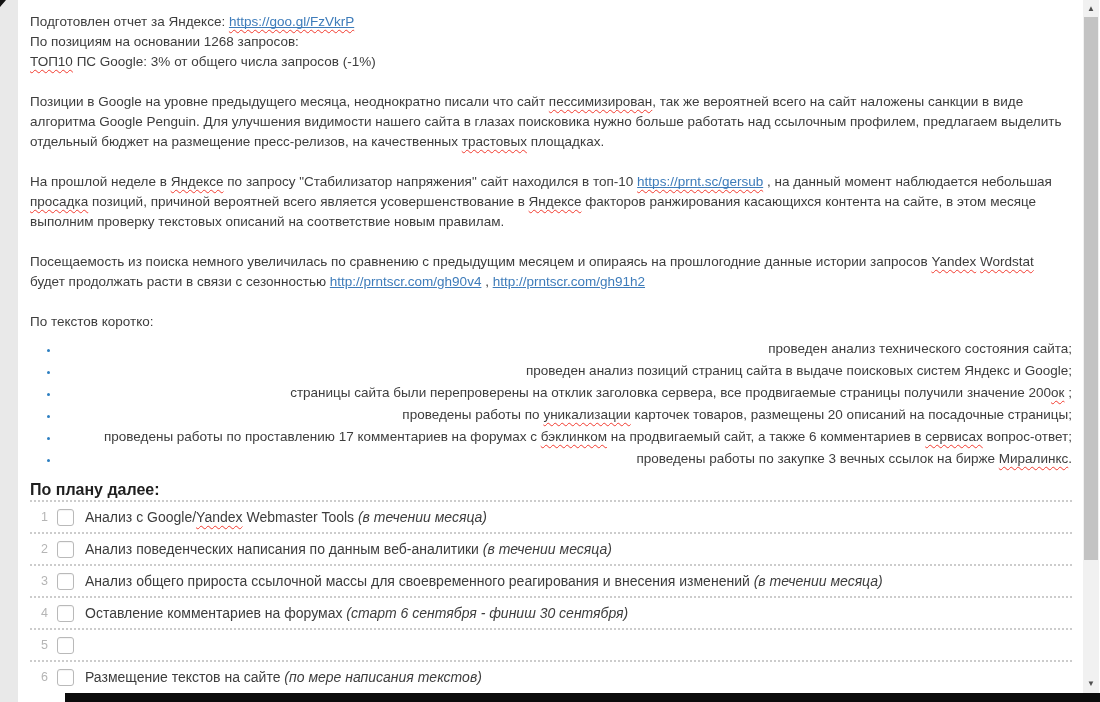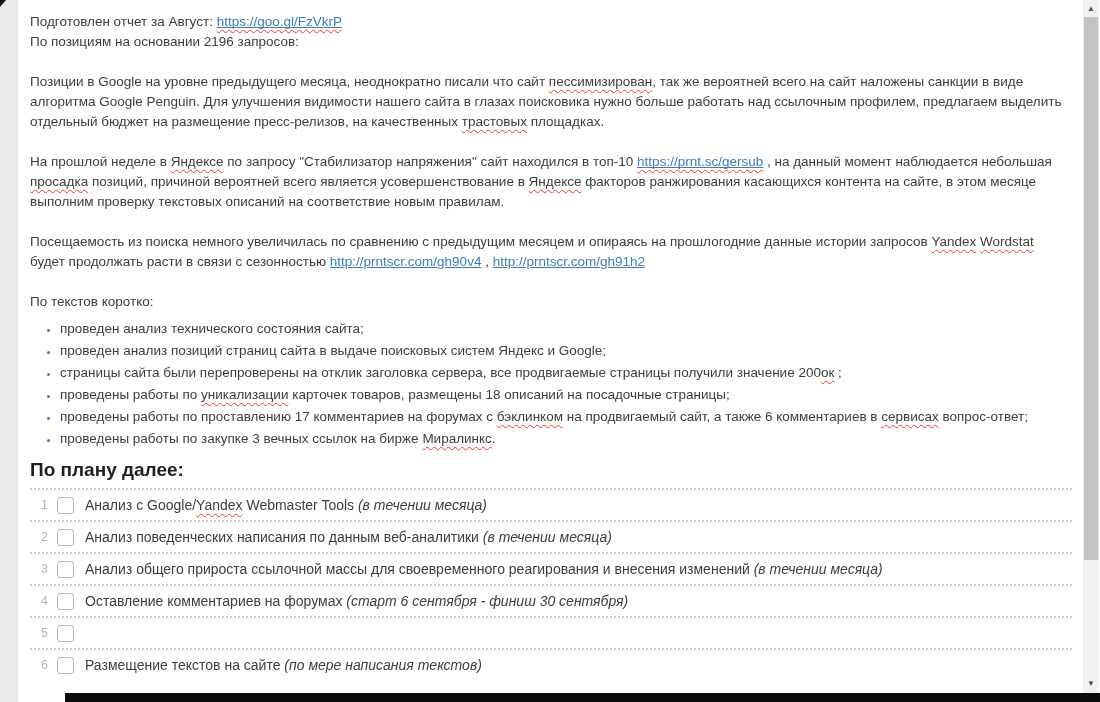--- a/index.html
+++ b/index.html
@@ -15,23 +15,23 @@
     font-size:13.5px;line-height:20px;}
   .line{min-height:20px;}
   .spacer{height:20px;}
   .seg-link{color:#3e7cba;text-decoration:underline;cursor:pointer;margin-top:43px;}
   .seg-spell{text-decoration:underline;text-decoration-style:wavy;
     text-decoration-color:#f23b2f;text-decoration-thickness:1px;
     text-decoration-skip-ink:none;text-underline-offset:3px;}
   .seg-italic{font-style:italic;text-align:right;}
   .works-heading{min-height:20px;}
   ul.works{margin:6px 0 0 0;padding:0 0 0 30px;list-style:disc;}
-  ul.works li{line-height:22px;}
+  ul.works li{line-height:22px;text-align:right;}
   ul.works li::marker{color:#2d7fc1;font-size:11px;}
-  .plan-heading{margin:10px 0 8px 0;height:20px;line-height:20px;font-size:19px;
+  .plan-heading{margin:10px 0 0 0;height:20px;line-height:20px;font-size:16px;
     font-weight:bold;color:#1f1f1f;}
   .plan-row{display:flex;align-items:center;height:30px;
     border-top:2px dotted #cccccc;font-size:14px;}
   .plan-num{flex:none;width:14px;margin-left:4px;text-align:right;
     color:#b5b5b5;font-size:12.5px;}
   .plan-checkbox{flex:none;width:15px;height:15px;margin-left:9px;
     border:1px solid #b9b9b9;border-radius:3px;background:#fff;
     box-shadow:inset 0 1px 1px rgba(0,0,0,0.05);cursor:pointer;}
   .plan-text{margin-left:11px;color:#3d3d3d;white-space:nowrap;}
   .scrollbar{position:absolute;right:1px;top:0;width:16px;height:702px;
@@ -48,36 +48,37 @@
 </style>
 </head>
 <body>
 
 <div class="page">
   <div class="left-strip"></div>
   <div class="corner-mark"></div>
 
   <div class="content">
     <div id="blocks">
-        <div class="line"><span class="seg-text">Подготовлен отчет за Август: </span><a class="seg-link"><span class="seg-spell">https://goo.gl/FzVkrP</span></a></div>
-        <div class="line"><span class="seg-text">По позициям на основании 2196 запросов:</span></div>
+        <div class="line"><span class="seg-text">Подготовлен отчет за Яндексе: </span><a class="seg-link"><span class="seg-spell">https://goo.gl/FzVkrP</span></a></div>
+        <div class="line"><span class="seg-text">По позициям на основании 1268 запросов:</span></div>
+        <div class="line"><span class="seg-spell">ТОП10</span><span class="seg-text"> ПС Google: 3% от общего числа запросов (-1%)</span></div>
         <div class="spacer"></div>
         <div class="line"><span class="seg-text">Позиции в Google на уровне предыдущего месяца, неоднократно писали что сайт </span><span class="seg-spell">пессимизирован</span><span class="seg-text">, так же вероятней всего на сайт наложены санкции в виде алгоритма Google Penguin. Для улучшения видимости нашего сайта в глазах поисковика нужно больше работать над ссылочным профилем, предлагаем выделить отдельный бюджет на размещение пресс-релизов, на качественных </span><span class="seg-spell">трастовых</span><span class="seg-text"> площадках.</span></div>
         <div class="spacer"></div>
         <div class="line"><span class="seg-text">На прошлой неделе в </span><span class="seg-spell">Яндексе</span><span class="seg-text"> по запросу "Стабилизатор напряжения" сайт находился в топ-10 </span><a class="seg-link"><span class="seg-spell">https://prnt.sc/gersub</span></a><span class="seg-text"> , на данный момент наблюдается небольшая </span><span class="seg-spell">просадка</span><span class="seg-text"> позиций, причиной вероятней всего является усовершенствование в </span><span class="seg-spell">Яндексе</span><span class="seg-text"> факторов ранжирования касающихся контента на сайте, в этом месяце выполним проверку текстовых описаний на соответствие новым правилам.</span></div>
         <div class="spacer"></div>
         <div class="line"><span class="seg-text">Посещаемость из поиска немного увеличилась по сравнению с предыдущим месяцем и опираясь на прошлогодние данные истории запросов </span><span class="seg-spell">Yandex</span><span class="seg-text"> </span><span class="seg-spell">Wordstat</span><span class="seg-text"> будет продолжать расти в связи с сезонностью </span><a class="seg-link">http://prntscr.com/gh90v4</a><span class="seg-text">  , </span><a class="seg-link">http://prntscr.com/gh91h2</a></div>
         <div class="spacer"></div>
       </div>
     <div class="works-heading">По текстов коротко:</div>
     <ul class="works" id="works">
         <li><span class="seg-text">проведен анализ технического состояния сайта;</span></li>
         <li><span class="seg-text">проведен анализ позиций страниц сайта в выдаче поисковых систем Яндекс и Google;</span></li>
         <li><span class="seg-text">страницы сайта были перепроверены на отклик заголовка сервера, все продвигаемые страницы получили значение 200</span><span class="seg-spell">ок</span><span class="seg-text"> ;</span></li>
-        <li><span class="seg-text">проведены работы по </span><span class="seg-spell">уникализации</span><span class="seg-text"> карточек товаров, размещены 18 описаний на посадочные страницы;</span></li>
+        <li><span class="seg-text">проведены работы по </span><span class="seg-spell">уникализации</span><span class="seg-text"> карточек товаров, размещены 20 описаний на посадочные страницы;</span></li>
         <li><span class="seg-text">проведены работы по проставлению 17 комментариев на форумах с </span><span class="seg-spell">бэклинком</span><span class="seg-text"> на продвигаемый сайт, а также 6 комментариев в </span><span class="seg-spell">сервисах</span><span class="seg-text"> вопрос-ответ;</span></li>
         <li><span class="seg-text">проведены работы по закупке 3 вечных ссылок на бирже </span><span class="seg-spell">Миралинкс</span><span class="seg-text">.</span></li>
       </ul>
     <div class="plan-heading">По плану далее:</div>
     <div id="plan">
         <div class="plan-row">
           <span class="plan-num">1</span>
           <span class="plan-checkbox"></span>
           <div class="plan-text"><span class="seg-text">Анализ с Google/</span><span class="seg-spell">Yandex</span><span class="seg-text"> Webmaster Tools </span><span class="seg-italic">(в течении месяца)</span></div>
         </div>

